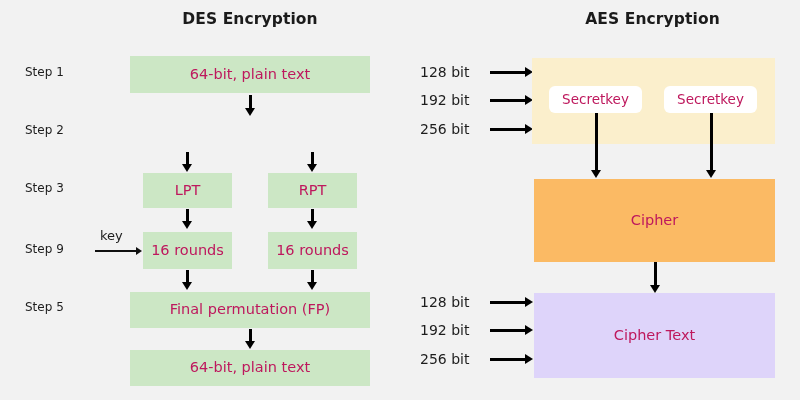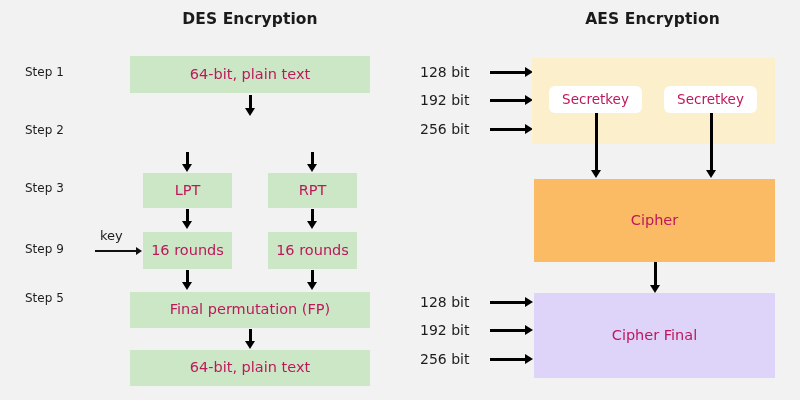--- a/index.html
+++ b/index.html
@@ -133,21 +133,21 @@
 <body>
 
 <div id="canvas">
 
   <div class="title" style="left:130px; top:10px; width:240px;">DES Encryption</div>
 
   <div class="step-label" style="left:25px; top:65px;">Step 1</div>
   <div class="step-label" style="left:25px; top:123px;">Step 2</div>
   <div class="step-label" style="left:25px; top:181px;">Step 3</div>
   <div class="step-label" style="left:25px; top:242px;">Step 9</div>
-  <div class="step-label" style="left:25px; top:291px;">Step 5</div>
+  <div class="step-label" style="left:25px; top:300px;">Step 5</div>
 
   <div class="box green" style="left:130px; top:56px; width:240px; height:37px;">64-bit, plain text</div>
 
   <div class="varrow" style="left:250px; top:95px; height:21px;">
     <div class="shaft" style="height:14px;"></div>
     <div class="head" style="top:13px;"></div>
   </div>
 
 
   <div class="varrow" style="left:187px; top:152px; height:21px;">
@@ -248,15 +248,15 @@
   </div>
   <div class="harrow" style="left:490px; top:330px; width:44px;">
     <div class="shaft" style="width:36px;"></div>
     <div class="head" style="left:35px;"></div>
   </div>
   <div class="harrow" style="left:490px; top:359px; width:44px;">
     <div class="shaft" style="width:36px;"></div>
     <div class="head" style="left:35px;"></div>
   </div>
 
-  <div class="box purple" style="left:534px; top:293px; width:241px; height:85px;">Cipher Final</div>
+  <div class="box purple" style="left:534px; top:293px; width:241px; height:85px;">Cipher Text</div>
 
 </div>
 
 </body></html>

